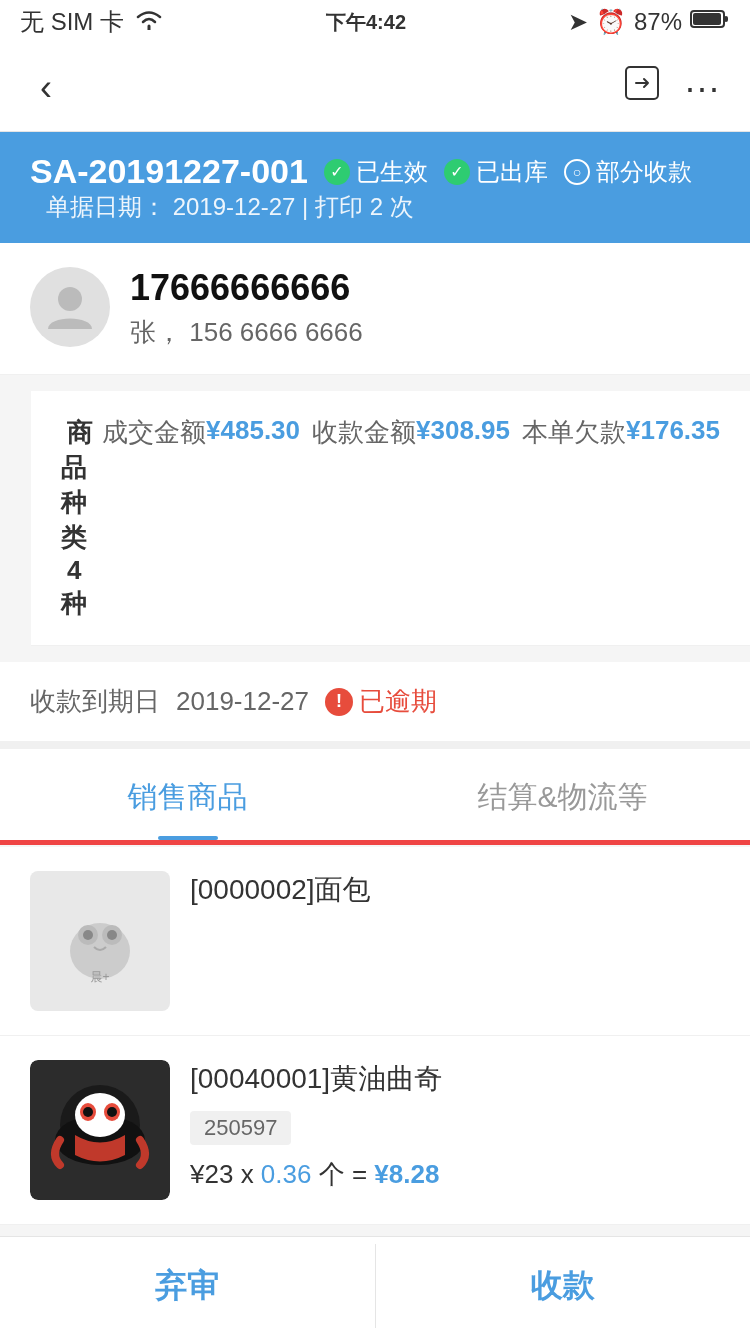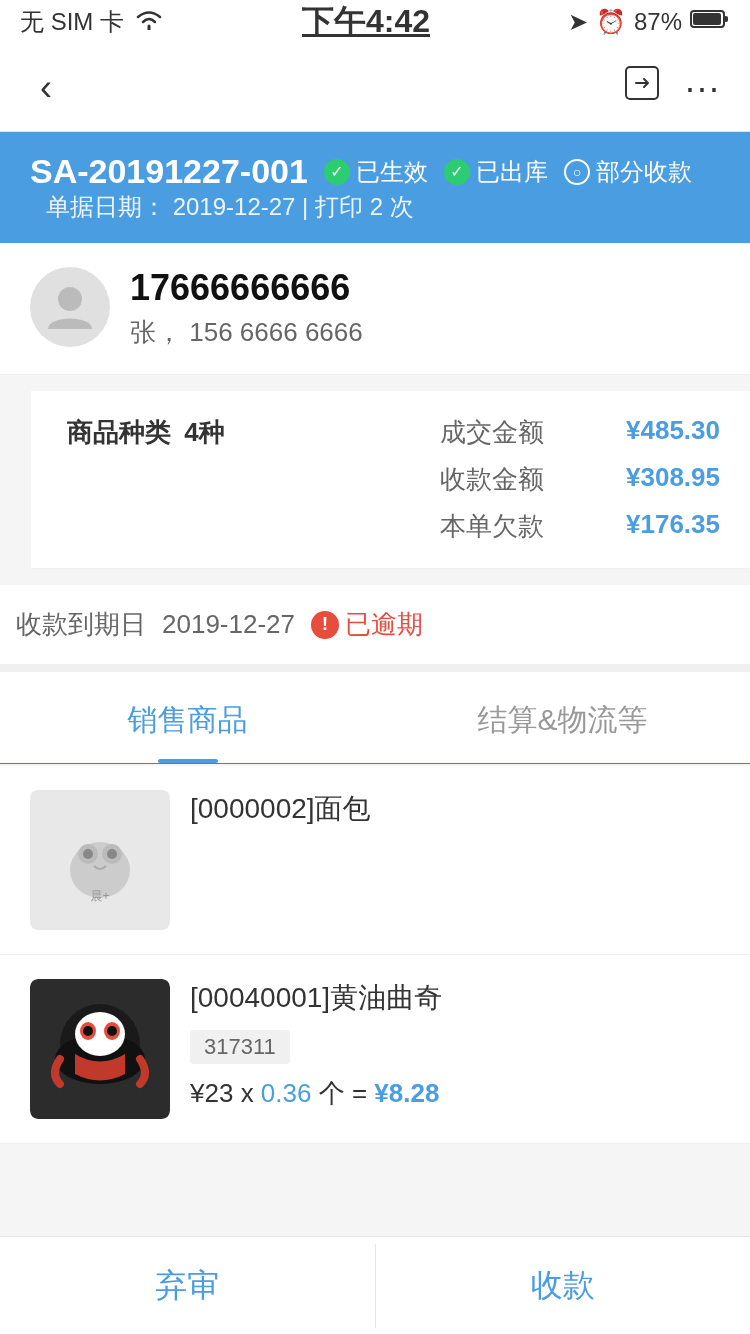--- a/index.html
+++ b/index.html
@@ -18,21 +18,21 @@
       height: 44px;
       background: #fff;
       display: flex;
       align-items: center;
       justify-content: space-between;
       padding: 0 20px;
       font-size: 24px;
       font-weight: 500;
     }
     .status-left { display: flex; align-items: center; gap: 10px; }
-    .status-center { font-size: 32px; font-weight: 600; text-decoration: underline; }
+    .status-center { font-size: 20px; font-weight: 600; }
     .status-right { display: flex; align-items: center; gap: 8px; font-size: 24px; }
 
     
     .nav-bar {
       height: 88px;
       background: #fff;
       display: flex;
       align-items: center;
       padding: 0 30px;
       border-bottom: 1px solid #e5e5e5;
@@ -174,38 +174,38 @@
       flex-direction: column;
       gap: 12px;
     }
     .summary-item-left {
       font-size: 26px;
       color: #666;
     }
     .summary-item-left span { color: #333; margin-left: 6px; font-weight: 600; }
     .summary-right {
       display: flex;
-      flex-direction: column;
+      flex-direction: row;
       gap: 12px;
       align-items: flex-start;
       min-width: 280px;
     }
     .summary-row {
       display: flex;
       justify-content: space-between;
       width: 100%;
       font-size: 26px;
     }
     .summary-row-label { color: #666; }
     .summary-row-value { color: #4a9de0; font-weight: 600; }
 
     
     .due-section {
       background: #fff;
-      padding: 22px 16px;
+      padding: 22px 30px;
       font-size: 26px;
       color: #666;
       display: flex;
       align-items: center;
       gap: 16px;
       border-bottom: 8px solid #f0f0f0;
       margin-top: 16px;
     }
     .overdue-badge {
       display: flex;
@@ -224,21 +224,21 @@
       justify-content: center;
       color: #fff;
       font-size: 18px;
       font-weight: 700;
     }
 
     
     .tabs {
       background: #fff;
       display: flex;
-      border-bottom: 1px solid #ef4444;
+      border-bottom: 5px solid #ef4444;
       align-items: flex-end;
     }
     .tab {
       flex: 1;
       text-align: center;
       padding: 28px 0 22px;
       font-size: 30px;
       color: #999;
       cursor: pointer;
       position: relative;
@@ -316,21 +316,21 @@
       height: 98px;
       background: #fff;
       border-top: 1px solid #e5e5e5;
       display: flex;
       align-items: center;
     }
     .bottom-btn {
       flex: 1;
       text-align: center;
       font-size: 32px;
-      font-weight: 400;
+      font-weight: 700;
       color: #4a9de0;
       cursor: pointer;
       padding: 20px;
     }
     .bottom-btn:first-child {
       border-right: 1px solid #e5e5e5;
     }
 
     
     .page-content {
@@ -496,21 +496,21 @@
           <circle cx="82" cy="52" r="5" fill="#111"></circle>
 
           <path d="M45 75 Q70 90 95 75 L95 95 Q70 108 45 95 Z" fill="#c0392b"></path>
 
           <path d="M30 80 Q20 95 30 105" stroke="#c0392b" stroke-width="8" stroke-linecap="round"></path>
           <path d="M110 80 Q120 95 110 105" stroke="#c0392b" stroke-width="8" stroke-linecap="round"></path>
         </svg>
       </div>
       <div class="product-details">
         <div class="product-name">[00040001]黄油曲奇</div>
-        <div class="product-sku-badge">317311</div>
+        <div class="product-sku-badge">250597</div>
         <div class="product-price">
           <span>¥23</span>
           <span> x </span>
           <span class="qty">0.36</span>
           <span>个</span>
           <span> = </span>
           <span class="total">¥8.28</span>
         </div>
       </div>
     </div>

